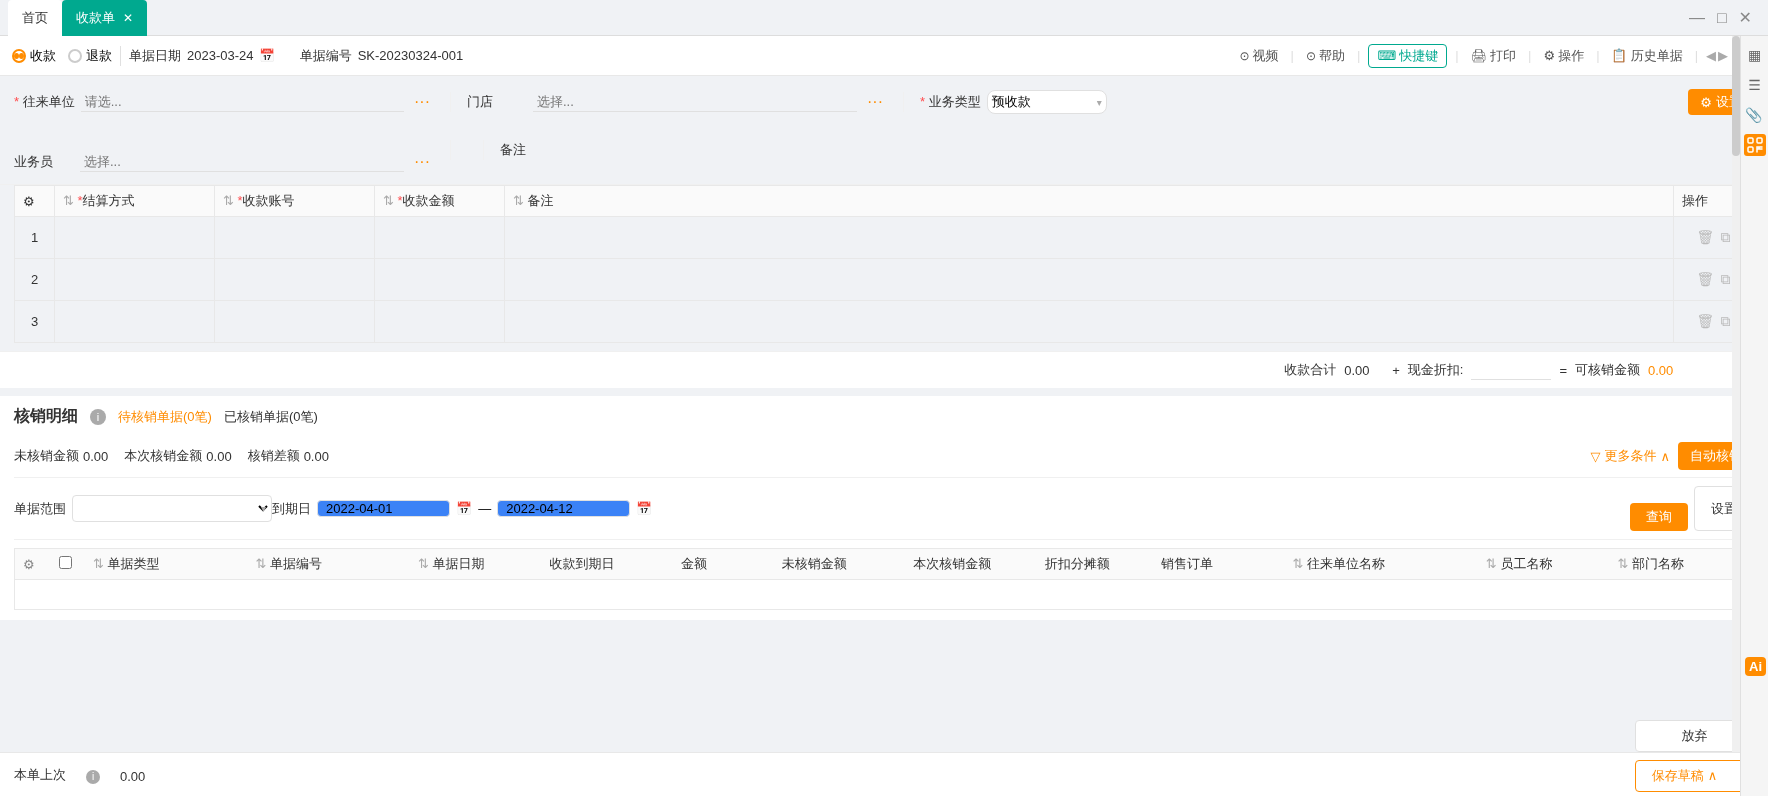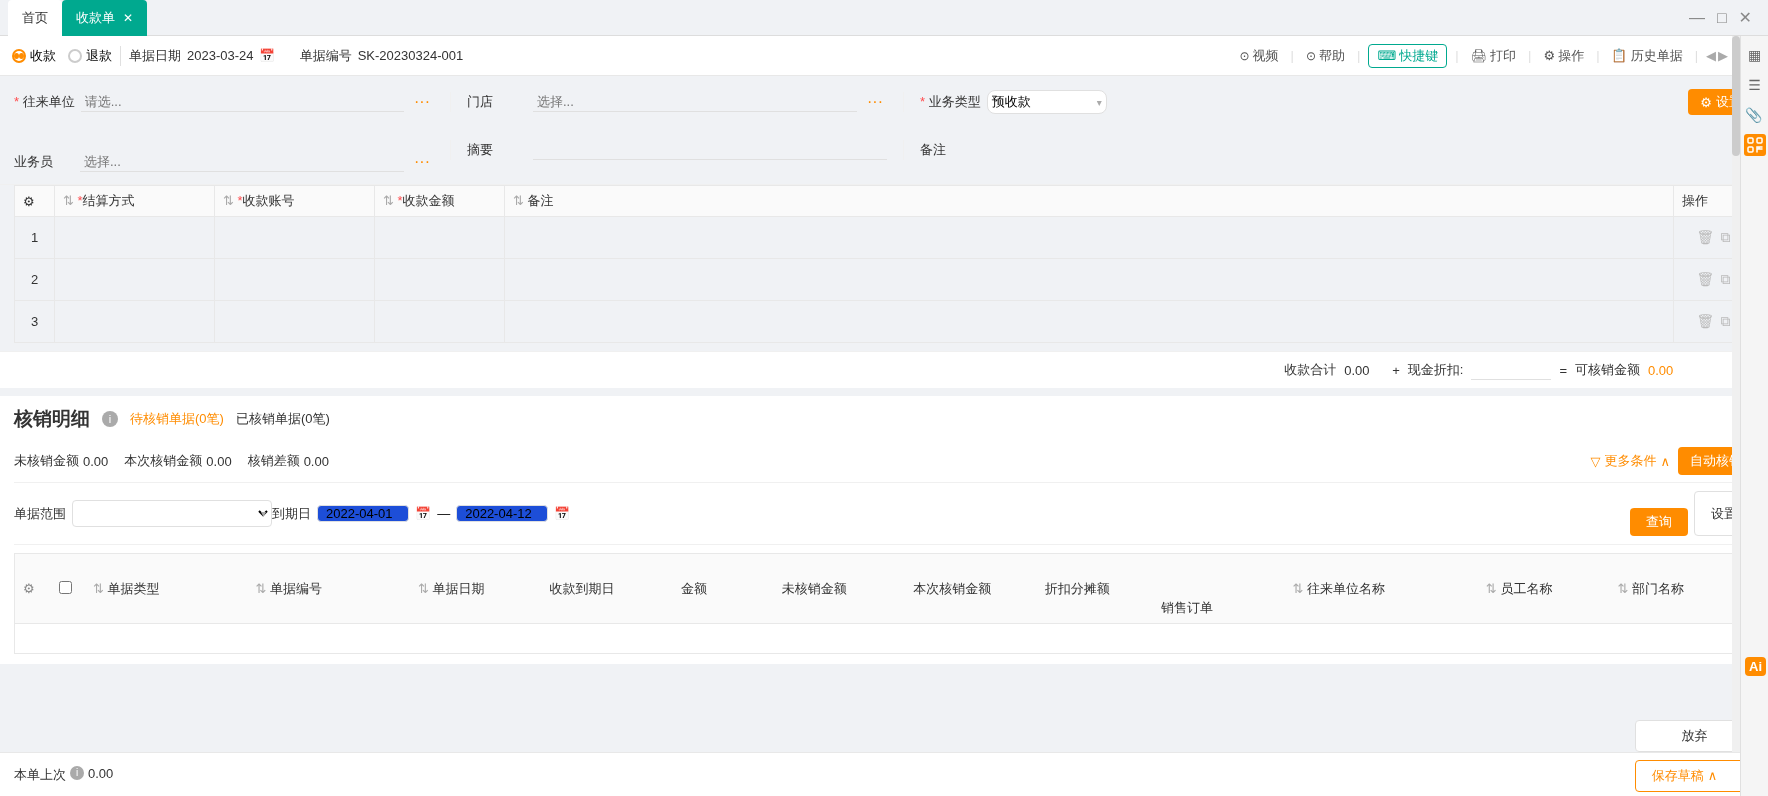--- a/index.html
+++ b/index.html
@@ -90,21 +90,21 @@
       border: none; border-bottom: 1px solid #e0e0e0; width: 80px;
       outline: none; padding: 2px 4px; text-align: right;
     }
     .summary-eq { color: #333; }
     .summary-result-label { color: #333; }
     .summary-result-value { color: #ff8c00; font-weight: 500; min-width: 40px; }
 
     
     .verify-section { background: #fff; margin-top: 8px; padding: 10px 14px; }
     .verify-header { display: flex; align-items: center; gap: 12px; margin-bottom: 8px; }
-    .verify-title { font-weight: 600; font-size: 19px; color: #333; }
+    .verify-title { font-weight: 600; font-size: 16px; color: #333; }
     .info-icon {
       width: 16px; height: 16px; border-radius: 50%; background: #aaa;
       color: #fff; display: inline-flex; align-items: center; justify-content: center;
       font-size: 11px; cursor: pointer;
     }
     .tab-link {
       color: #ff8c00; cursor: pointer; font-size: 13px;
       display: flex; align-items: center; gap: 2px;
     }
     .verify-stats { display: flex; align-items: center; gap: 16px; color: #333; padding: 6px 0; }
@@ -119,34 +119,34 @@
     .filter-row { display: flex; align-items: center; gap: 0; padding: 8px 0; border-top: 1px solid #f0f0f0; border-bottom: 1px solid #f0f0f0; }
     .filter-field { display: flex; align-items: center; gap: 6px; }
     .filter-label { color: #333; white-space: nowrap; }
     .filter-select {
       border: 1px solid #e0e0e0; border-radius: 4px; padding: 4px 8px;
       min-width: 200px; background: #fff; cursor: pointer; outline: none;
     }
     .date-range { display: flex; align-items: center; gap: 6px; }
     .date-input {
       border: 1px solid #e0e0e0; border-radius: 4px; padding: 0 8px;
-      width: 92px; outline: none; background: #1d4ed8;
+      width: 133px; outline: none; background: #3b82f6;
     }
     .date-icon { color: #bbb; cursor: pointer; }
     .filter-right { margin-left: auto; display: flex; gap: 6px; }
     .query-btn { background: #ff8c00; color: #fff; border: none; border-radius: 4px; padding: 5px 16px; cursor: pointer; margin-top: 17px; }
     .settings-btn { background: #fff; border: 1px solid #e0e0e0; border-radius: 4px; padding: 5px 16px; cursor: pointer; color: #333; }
 
     
     .bottom-bar {
       position: fixed; bottom: 0; left: 0; right: 0; background: #fff;
       border-top: 1px solid #e8e8e8; height: 44px;
       display: flex; align-items: center; padding: 0 14px; gap: 8px;
     }
-    .bottom-info { display: flex; align-items: flex-start; gap: 4px; color: #333; }
+    .bottom-info { display: flex; align-items: flex-end; gap: 20px; color: #333; }
     .bottom-info .info-icon2 {
       width: 14px; height: 14px; border-radius: 50%; background: #aaa;
       color: #fff; display: inline-flex; align-items: center; justify-content: center;
       font-size: 10px; cursor: pointer;
     }
     .bottom-right { margin-left: auto; display: flex; gap: 8px; flex-direction: column; }
     .btn-abandon { background: #fff; border: 1px solid #e0e0e0; border-radius: 4px; padding: 6px 20px; cursor: pointer; color: #333; }
     .btn-save-draft { background: #fff; border: 1px solid #ff8c00; color: #ff8c00; border-radius: 4px; padding: 6px 16px; cursor: pointer; display: flex; align-items: center; gap: 4px; }
     .btn-save-new { background: #0369a1; border: none; color: #fff; border-radius: 4px; padding: 6px 16px; cursor: pointer; display: flex; align-items: center; gap: 17px; }
 
@@ -300,24 +300,20 @@
 
   <div class="form-row" style="margin-top:4px;">
     <div class="form-field" style="max-width:420px;margin-top:24px;">
       <span class="form-field-label">业务员</span>
       <input class="form-input" type="text" placeholder="选择..." style="">
       <span class="more-btn">···</span>
     </div>
 
     <div class="field-separator"></div>
 
-    <div class="form-field" style="max-width:420px;">
-      <span class="form-field-label">摘要</span>
-      <input class="form-input" type="text" style="">
-    </div>
 
     <div class="field-separator"></div>
 
     <div class="form-field" style="flex:1;">
       <span class="form-field-label">备注</span>
     </div>
   </div>
 </div>
 
 <div class="table-container">
@@ -499,21 +495,21 @@
       </div>
       <div style="flex:0.8;padding:0 4px;white-space:nowrap;">
         <span>未核销金额</span>
       </div>
       <div style="flex:0.8;padding:0 4px;white-space:nowrap;">
         <span>本次核销金额</span>
       </div>
       <div style="flex:0.7;padding:0 4px;white-space:nowrap;">
         <span>折扣分摊额</span>
       </div>
-      <div style="flex:0.8;padding:0 4px;white-space:nowrap;margin-top:39px;">
+      <div style="flex:0.8;padding:0 4px;white-space:nowrap;">
         <span>销售订单</span>
       </div>
       <div style="flex:1.2;padding:0 4px;white-space:nowrap;">
         <span style="color:#aaa;">⇅</span>
         <span>往来单位名称</span>
       </div>
       <div style="flex:0.8;padding:0 4px;white-space:nowrap;">
         <span style="color:#aaa;">⇅</span>
         <span>员工名称</span>
       </div>

